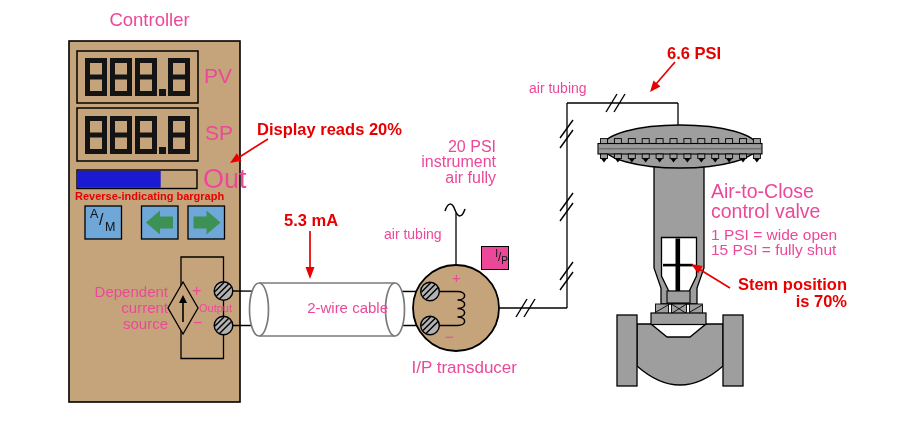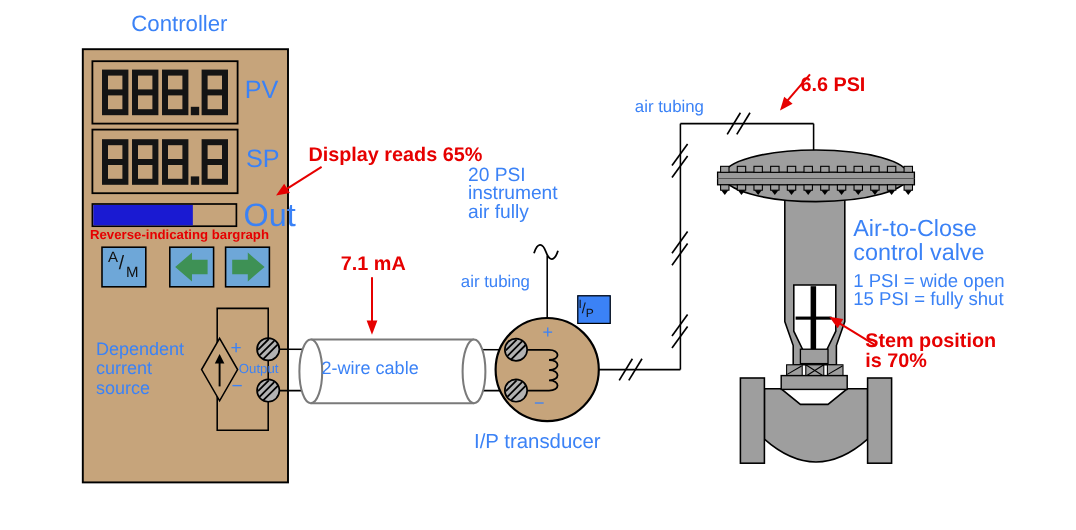--- a/index.html
+++ b/index.html
@@ -1,34 +1,34 @@
 <!DOCTYPE html>
 <html><head>
 <meta charset="utf-8">
 <style>
   html,body{margin:0;padding:0;background:#fff;}
   #stage{position:relative;width:897px;height:442px;background:#ffffff;overflow:hidden;
          font-family:"Liberation Sans",sans-serif;color:#111;}
   #shapes{position:absolute;left:0;top:0;}
-  .lbl{position:absolute;white-space:nowrap;color:#3b82f6;line-height:1.1;}
+  .lbl{position:absolute;white-space:nowrap;color:#ec4899;line-height:1.1;}
   .red{color:#e60000;font-weight:bold;}
-  .ctr{text-align:left;white-space:normal;}
+  .ctr{text-align:right;white-space:normal;}
   
   .seg-display{position:absolute;display:flex;gap:3px;height:38px;align-items:stretch;}
   .seg-digit{width:22px;box-sizing:border-box;border:5.5px solid #141414;position:relative;}
   .seg-mid{position:absolute;left:-1px;right:-1px;top:50%;transform:translateY(-50%);height:5px;background:#141414;}
   .seg-dot{width:7px;height:7px;background:#141414;align-self:flex-end;margin:0 -1px 0 -1px;}
   
   .am{position:absolute;left:85px;top:206px;width:36px;height:33px;font-size:12.5px;}
   .am-a{position:absolute;left:5px;top:1px;}
   .am-sl{position:absolute;left:14px;top:5px;font-size:16px;}
   .am-m{position:absolute;left:20px;top:14px;}
   
-  .badge{position:absolute;left:481px;top:246px;width:28px;height:24px;background:#3b82f6;
-         border:1.4px solid #000;box-sizing:border-box;text-align:left;font-size:12px;line-height:20px;}
+  .badge{position:absolute;left:481px;top:246px;width:28px;height:24px;background:#ec4899;
+         border:1.4px solid #000;box-sizing:border-box;text-align:right;font-size:12px;line-height:20px;}
   .badge .bi{font-size:10px;position:relative;top:-4px;}
   .badge .bp{font-size:10px;position:relative;top:3px;}
 </style>
 </head>
 <body>
 
 <div id="stage">
 
 <svg id="shapes" width="897" height="442" viewBox="0 0 897 442">
   <defs>
@@ -219,23 +219,23 @@
 
 <div class="lbl ctr" style="left:80px;top:284px;width:88px;font-size:15px;line-height:16.2px;">
   <div>Dependent</div>
   <div>current</div>
   <div>source</div>
 </div>
 <div class="lbl" style="left:192px;top:282px;font-size:16px;">+</div>
 <div class="lbl" style="left:199px;top:302px;font-size:11px;">Output</div>
 <div class="lbl" style="left:193px;top:314px;font-size:16px;">−</div>
 
-<div class="lbl red" style="left:257px;top:120px;font-size:16.5px;">Display reads 65%</div>
-<div class="lbl red" style="left:284px;top:211px;font-size:16.5px;">7.1 mA</div>
-<div class="lbl red" style="left:667px;top:44px;font-size:16.5px;margin-top:18px;">6.6 PSI</div>
+<div class="lbl red" style="left:257px;top:120px;font-size:16.5px;">Display reads 20%</div>
+<div class="lbl red" style="left:284px;top:211px;font-size:16.5px;">5.3 mA</div>
+<div class="lbl red" style="left:667px;top:44px;font-size:16.5px;">6.6 PSI</div>
 <div class="lbl red ctr" style="left:721px;top:276px;width:126px;font-size:16.5px;line-height:16.5px;">
   <div>Stem position</div>
   <div>is 70%</div>
 </div>
 
 <div class="lbl ctr" style="left:268px;top:300px;width:120px;font-size:15px;">2-wire cable</div>
 <div class="lbl ctr" style="left:395px;top:359px;width:122px;font-size:17px;">I/P transducer</div>
 <div class="lbl" style="left:452px;top:270px;font-size:15px;">+</div>
 <div class="lbl" style="left:445px;top:329px;font-size:15px;">−</div>
 

